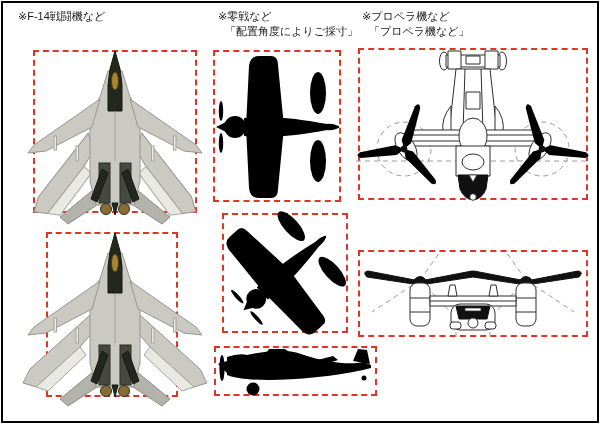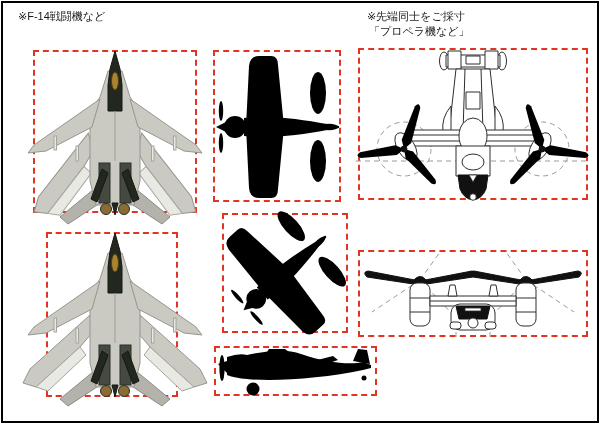--- a/index.html
+++ b/index.html
@@ -4,21 +4,21 @@
 <style>
   html,body{margin:0;padding:0;background:#888;}
   #stage{
     position:relative;width:600px;height:424px;margin:0 auto;
     background:var(--c-background,#fff);overflow:hidden;
     font-family:"Liberation Sans","DejaVu Sans",sans-serif;
   }
   .frame{position:absolute;left:1px;top:1px;right:1px;bottom:1px;
     border:2px solid var(--c-frame,#000);pointer-events:none;}
   .col-label{position:absolute;top:9px;font-size:11px;line-height:15px;
-    color:#1a1a1a;white-space:nowrap;text-align:center;}
+    color:#1a1a1a;white-space:nowrap;}
   .col-label .l2{padding-left:7px;}
   .mbox{position:absolute;border:2px dashed var(--c-measure_box,#e03425);
     box-sizing:border-box;}
   .fig{position:absolute;overflow:visible;}
   
   .la *{vector-effect:non-scaling-stroke;}
   .la path,.la rect,.la circle,.la ellipse,.la polygon{
     fill:#ffffff;stroke:var(--c-ink,#2e2e2e);stroke-width:1;stroke-linejoin:round;}
   .la line{stroke:var(--c-ink,#2e2e2e);stroke-width:1;}
   .la .blk{fill:var(--c-black,#111);stroke:var(--c-black,#111);}
@@ -149,23 +149,25 @@
       <path id="blade" class="blk" d="M0,0 L5,-8 L2.8,-44 Q0,-50 -2.8,-44 L-5,-8 Z"></path>
     </defs>
   </svg>
 
   <div class="frame"></div>
 
   <div class="col-label" style="left:18px">
     <div>※F-14戦闘機など</div>
   </div>
   <div class="col-label" style="left:218px">
+    <div>※零戦など</div>
+    <div class="l2">「配置角度によりご採寸」</div>
   </div>
   <div class="col-label" style="left:362px">
-    <div>※先端同士をご採寸</div>
+    <div>※プロペラ機など</div>
     <div class="l2">「プロペラ機など」</div>
   </div>
 
   <div class="mbox" style="left:33px;top:50px;width:164px;height:163px"></div>
   <div class="mbox" style="left:46px;top:232px;width:132px;height:165px"></div>
   <div class="mbox" style="left:213px;top:50px;width:128px;height:152px"></div>
   <div class="mbox" style="left:222px;top:213px;width:126px;height:120px"></div>
   <div class="mbox" style="left:214px;top:346px;width:163px;height:50px"></div>
   <div class="mbox" style="left:358px;top:48px;width:230px;height:152px"></div>
   <div class="mbox" style="left:358px;top:250px;width:230px;height:87px"></div>

